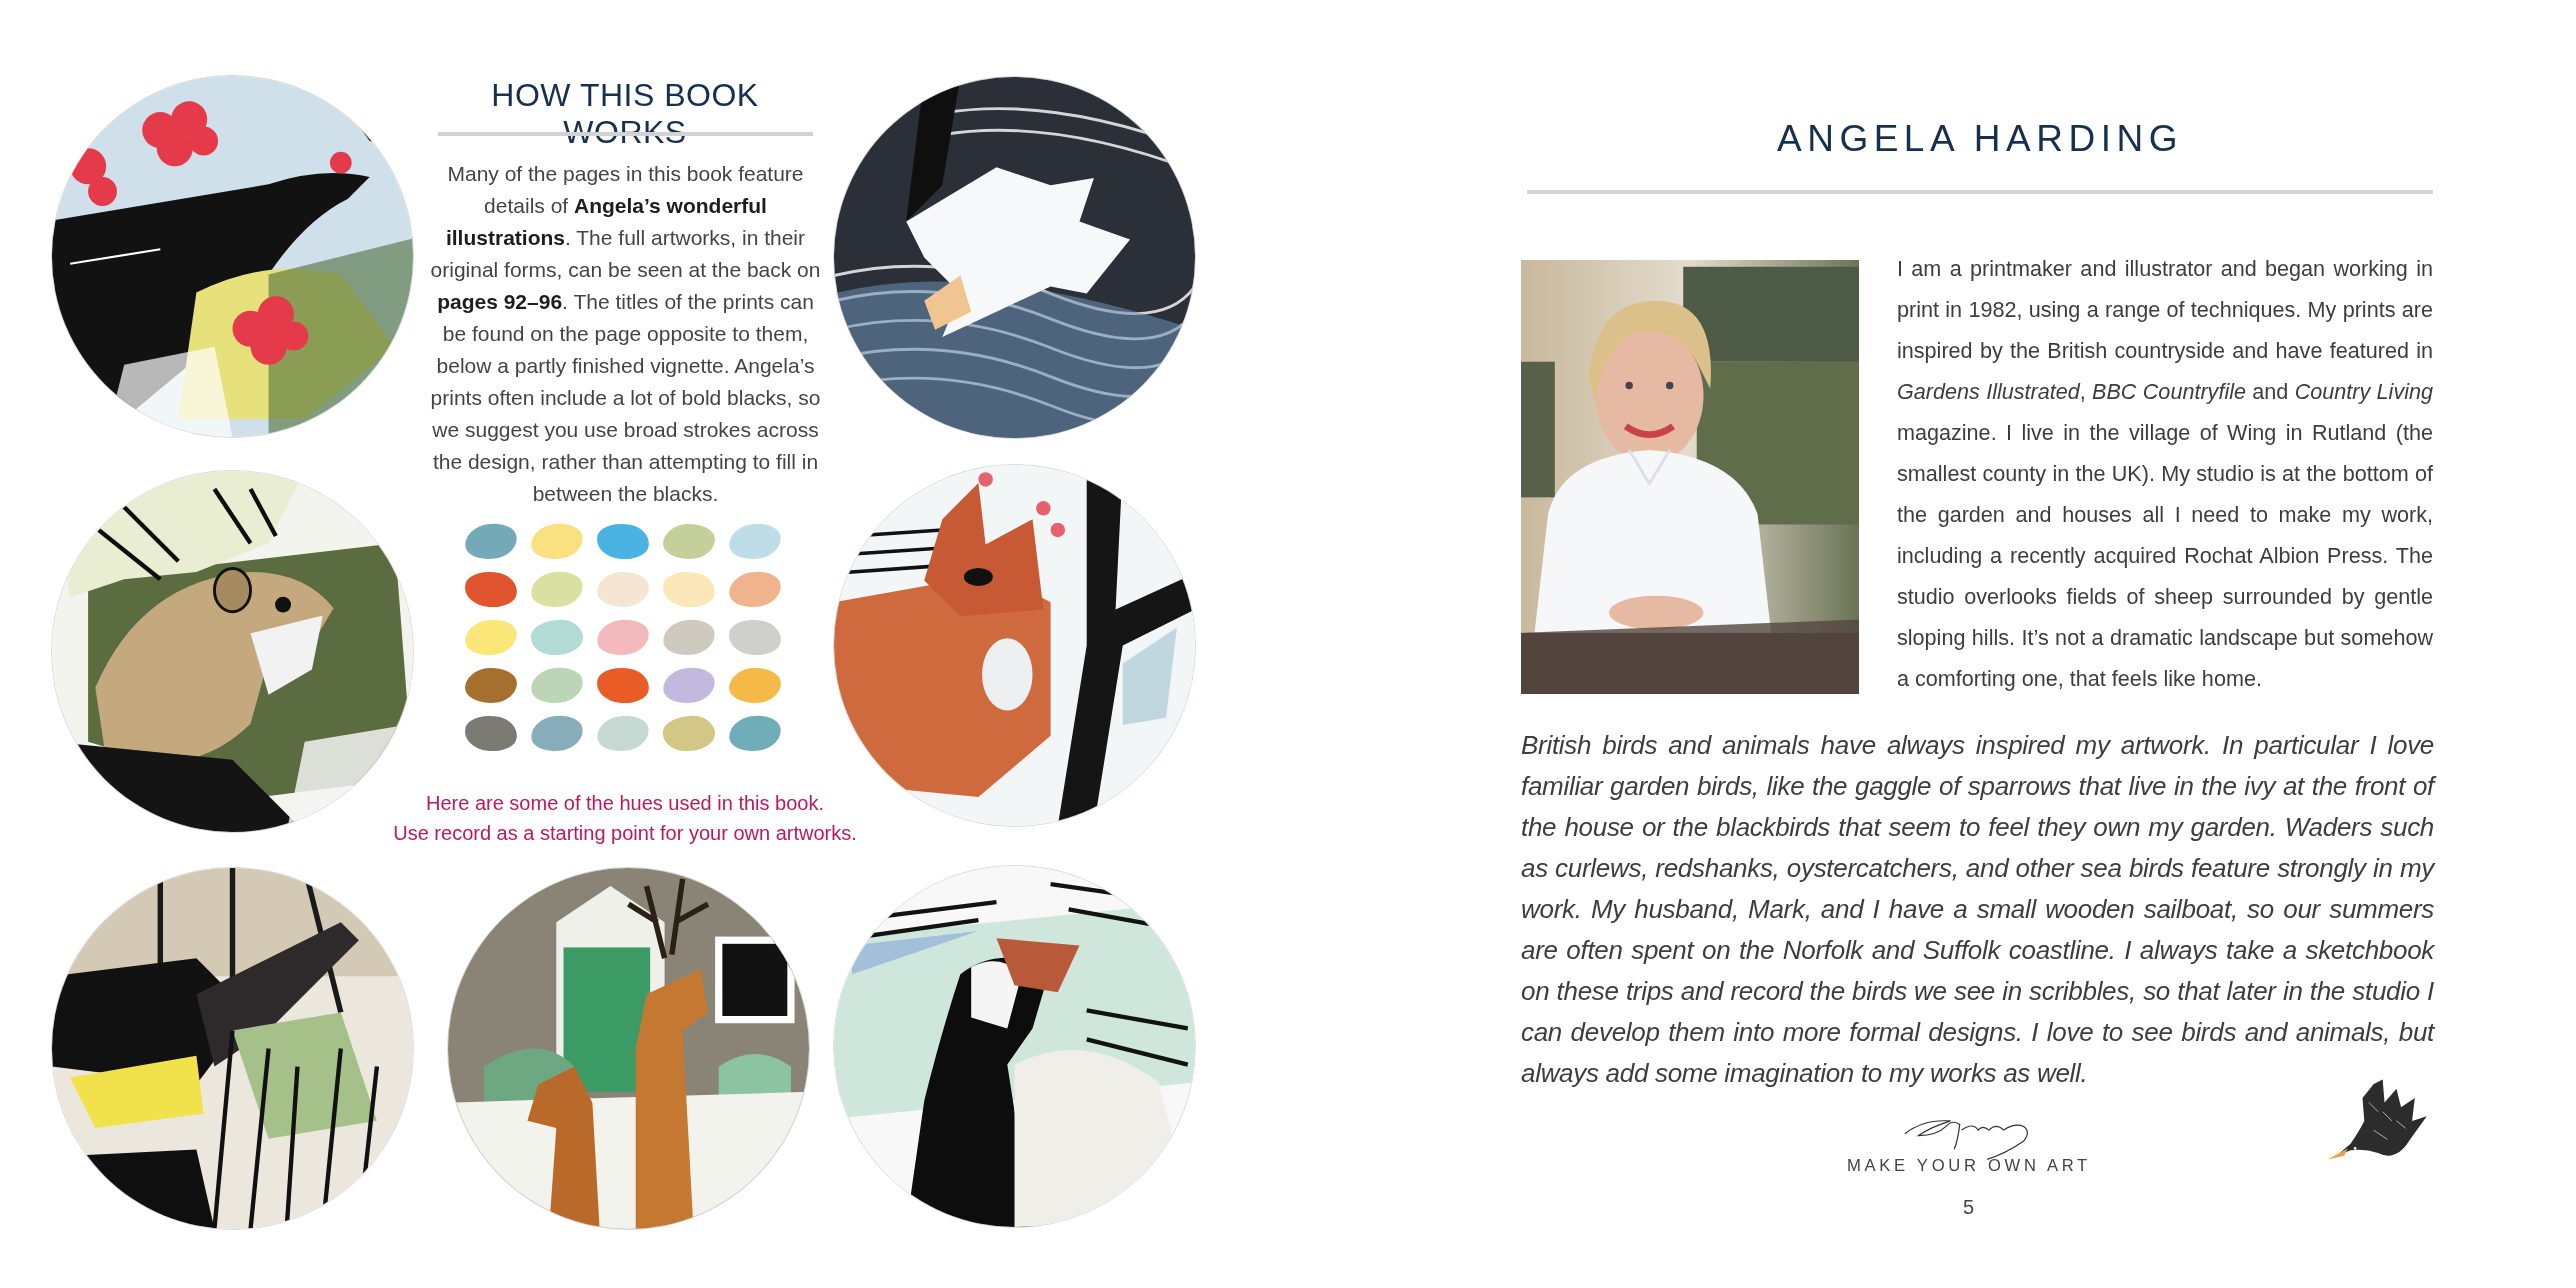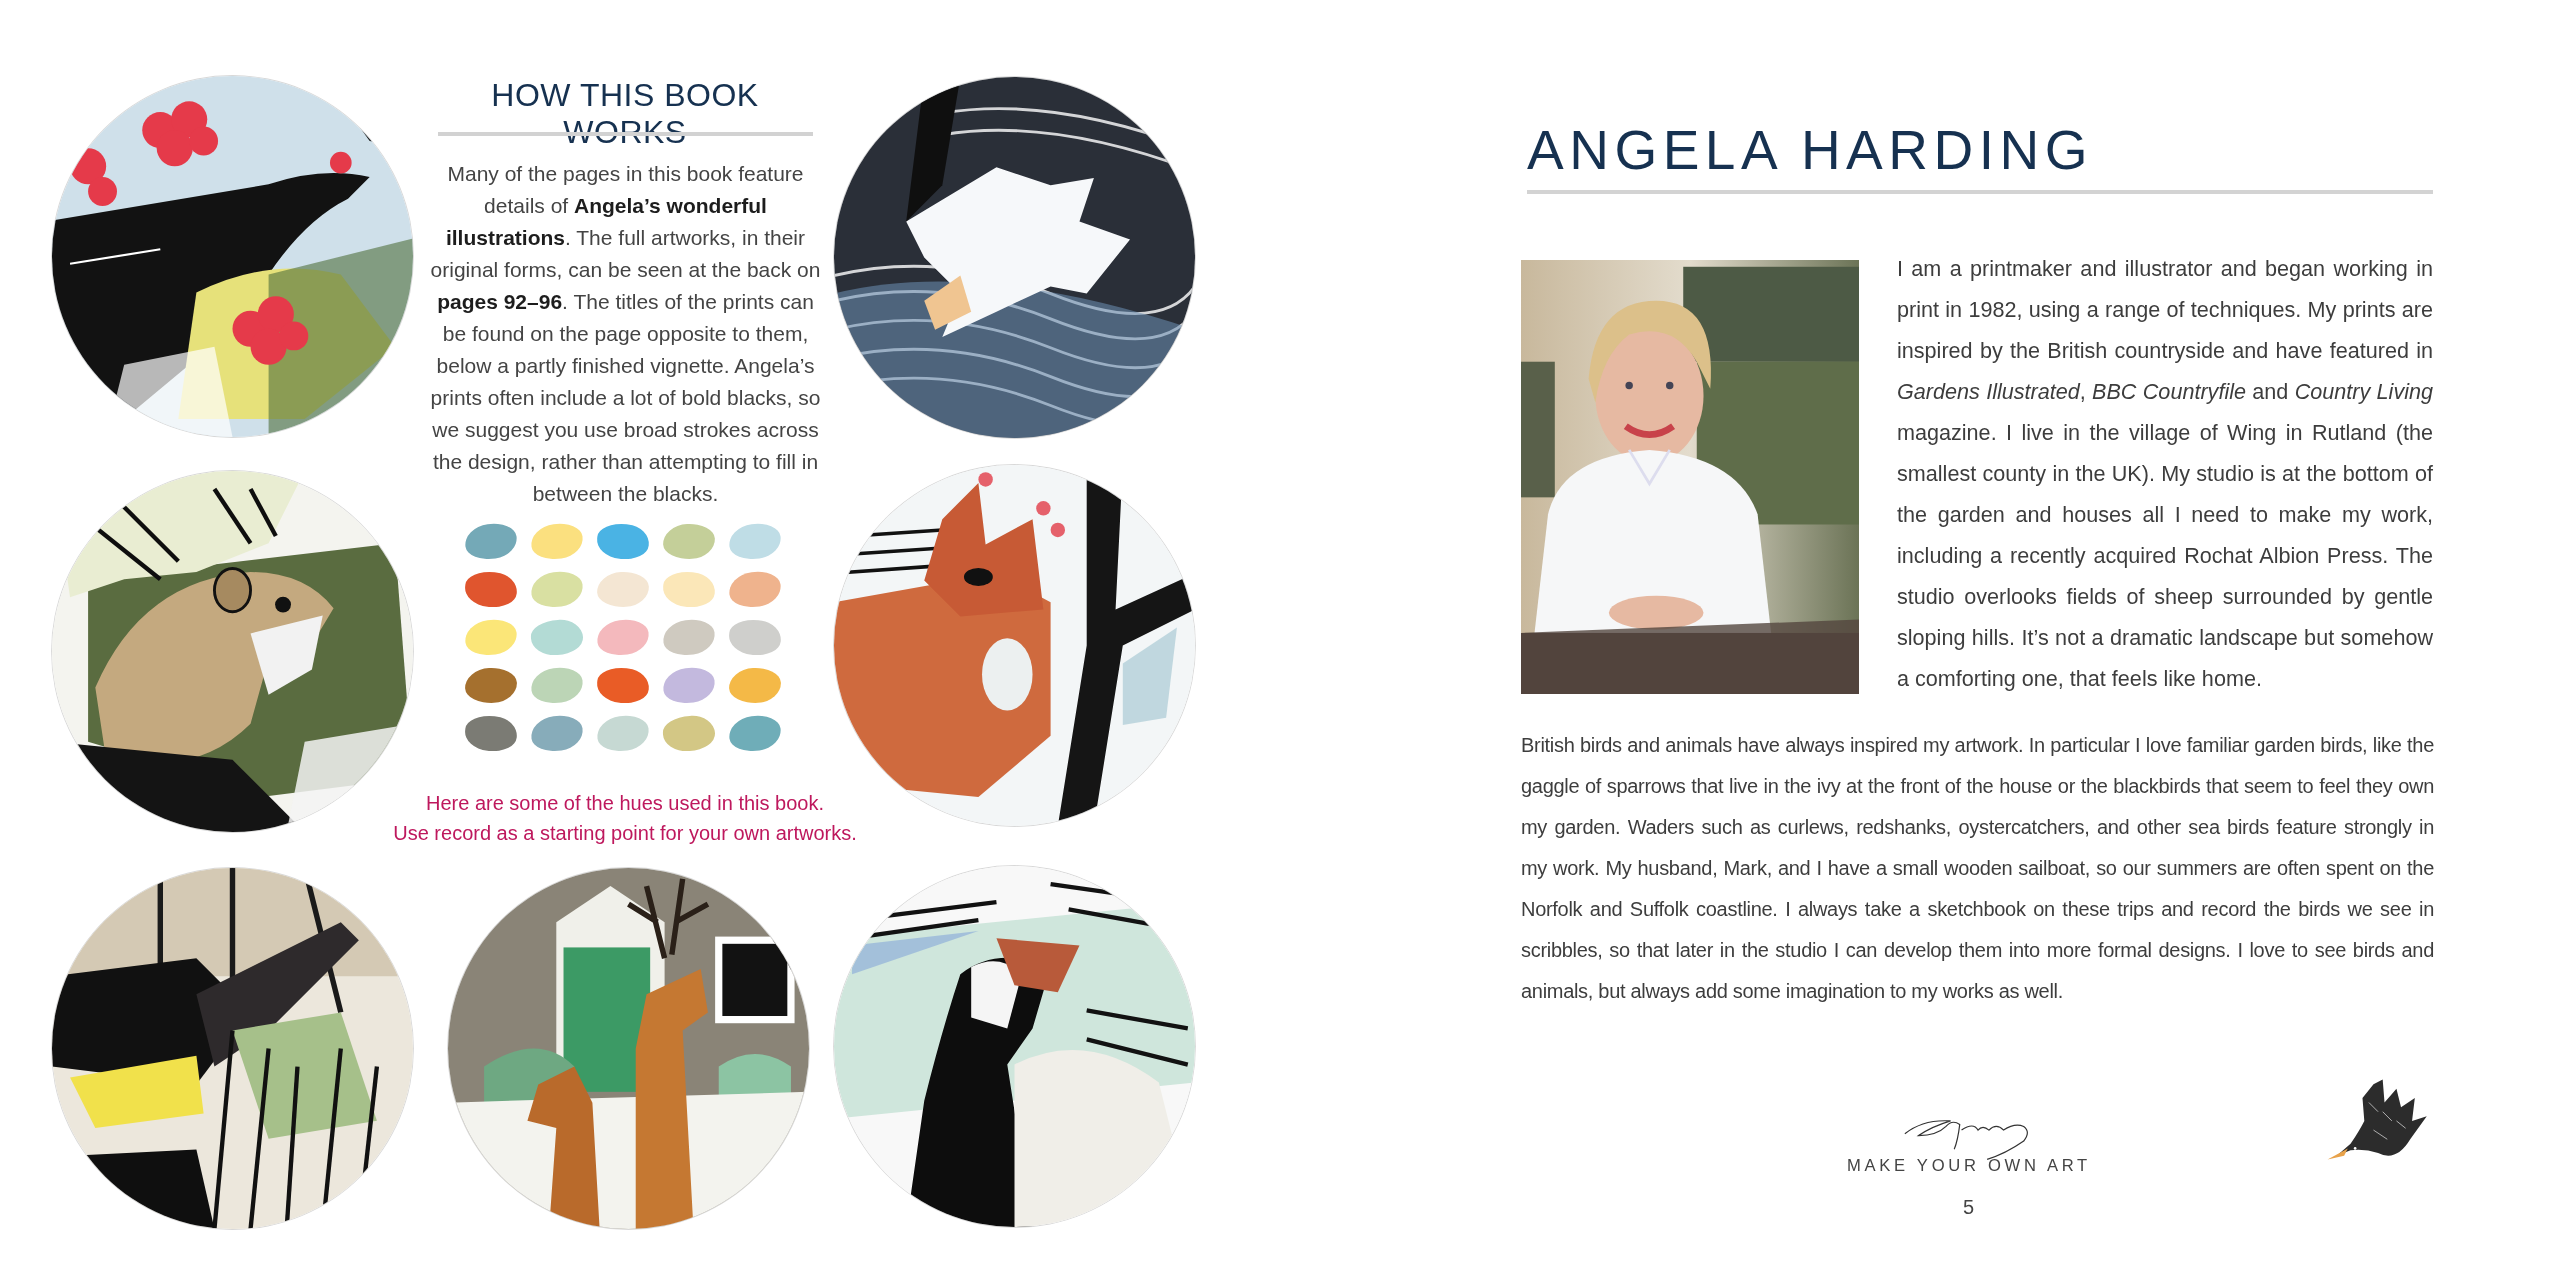--- a/index.html
+++ b/index.html
@@ -26,31 +26,31 @@
               grid-template-columns:repeat(5, 52px); column-gap:14px; row-gap:13px; }
   .swatch { width:52px; height:35px; border-radius:48% 52% 46% 54% / 55% 45% 55% 45%;
             transform:rotate(-8deg); }
   .swatch:nth-child(3n) { border-radius:55% 45% 52% 48% / 45% 55% 48% 52%; transform:rotate(6deg); }
   .swatch:nth-child(4n) { transform:rotate(-3deg); }
 
   .swatch-caption { position:absolute; left:386px; top:788px; width:478px; text-align:center;
                     font-size:20px; line-height:30px; color:#be185d; margin:0; }
 
   
-  .ah-title { position:absolute; left:1527px; top:118px; width:906px; 
-              font-size:55px; letter-spacing:5.5px; color:#163150; font-weight:normal; margin:0; }
+  .ah-title { position:absolute; left:1527px; top:118px; width:906px; text-align:center;
+              font-size:37px; letter-spacing:5.5px; color:#163150; font-weight:normal; margin:0; }
   .ah-rule { position:absolute; left:1527px; top:190px; width:906px; height:3.7px; background:#d3d3d3; }
 
   .photo { position:absolute; left:1521px; top:260px; width:338px; height:434px; overflow:hidden; }
   .photo svg { width:100%; height:100%; display:block; }
 
   .bio-1 { position:absolute; left:1897px; top:248px; width:536px; font-size:21.6px;
            line-height:41px; text-align:justify; color:#3d3d3d; margin:0; }
-  .bio-2 { position:absolute; left:1521px; top:725px; width:913px; font-size:20px;
-           line-height:41px; text-align:justify; color:#3d3d3d; margin:0; letter-spacing:-0.3px; }
+  .bio-2 { position:absolute; left:1521px; top:725px; width:913px; font-size:26px;
+           line-height:41px; text-align:justify; color:#3d3d3d; margin:0; letter-spacing:-0.3px;font-style:italic; }
   .bio-1 i, .bio-2 i { font-style:italic; }
 
   .signature { position:absolute; left:1886px; top:1099px; width:184px; height:64px; }
   .footer-brand { position:absolute; left:1822px; top:1156px; width:294px; text-align:center;
                   font-size:16.6px; letter-spacing:3.7px; color:#444; margin:0; }
   .page-number { position:absolute; left:1941px; top:1196px; width:55px; text-align:center;
                  font-size:20px; color:#444; margin:0; }
   .bird-ornament { position:absolute; left:2309px; top:1075px; width:129px; height:101px; }
 </style>
 </head>

